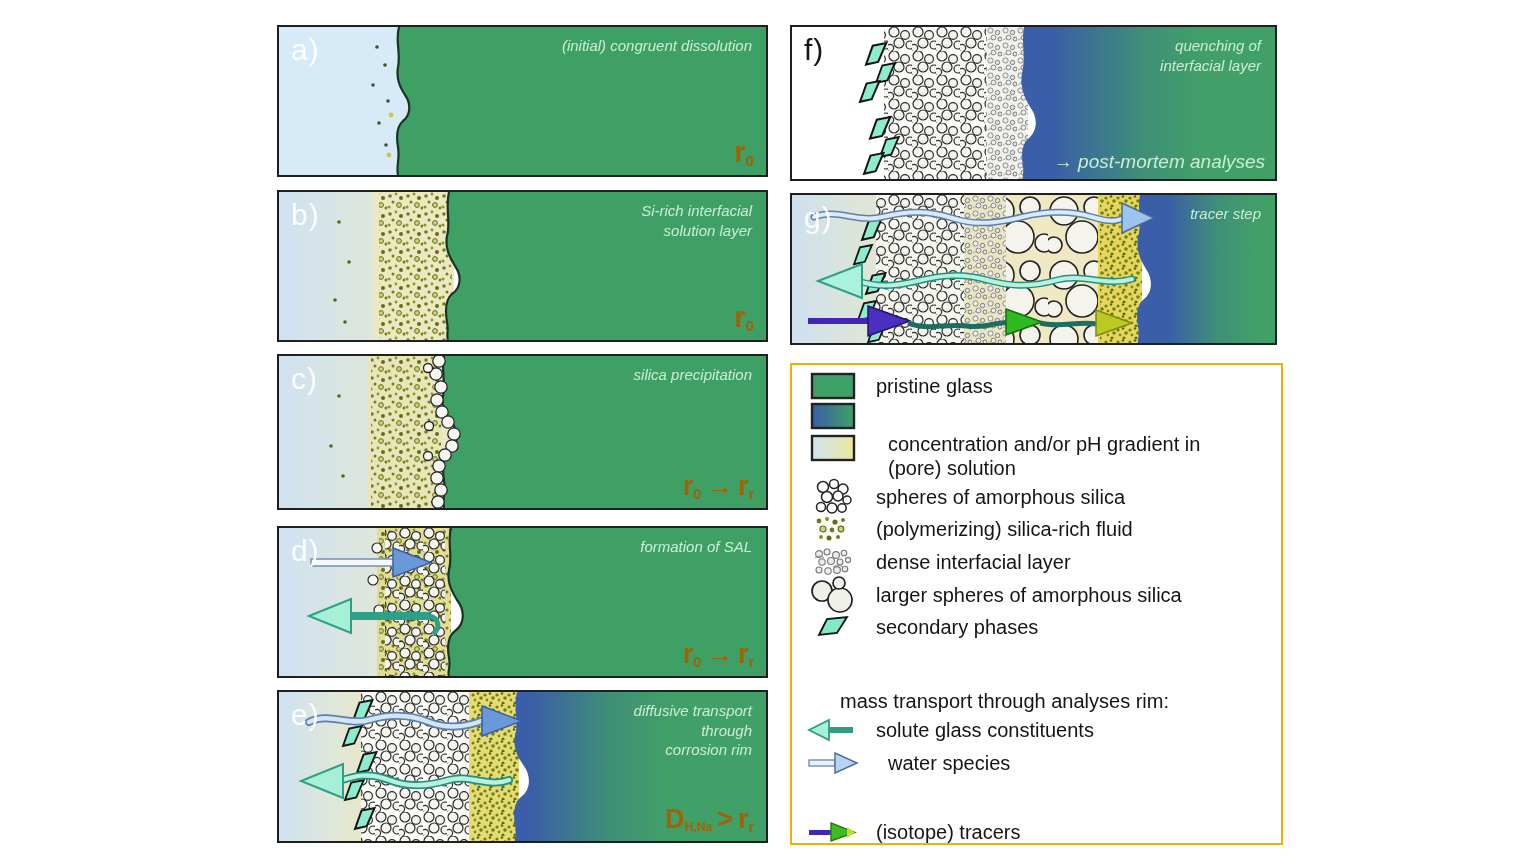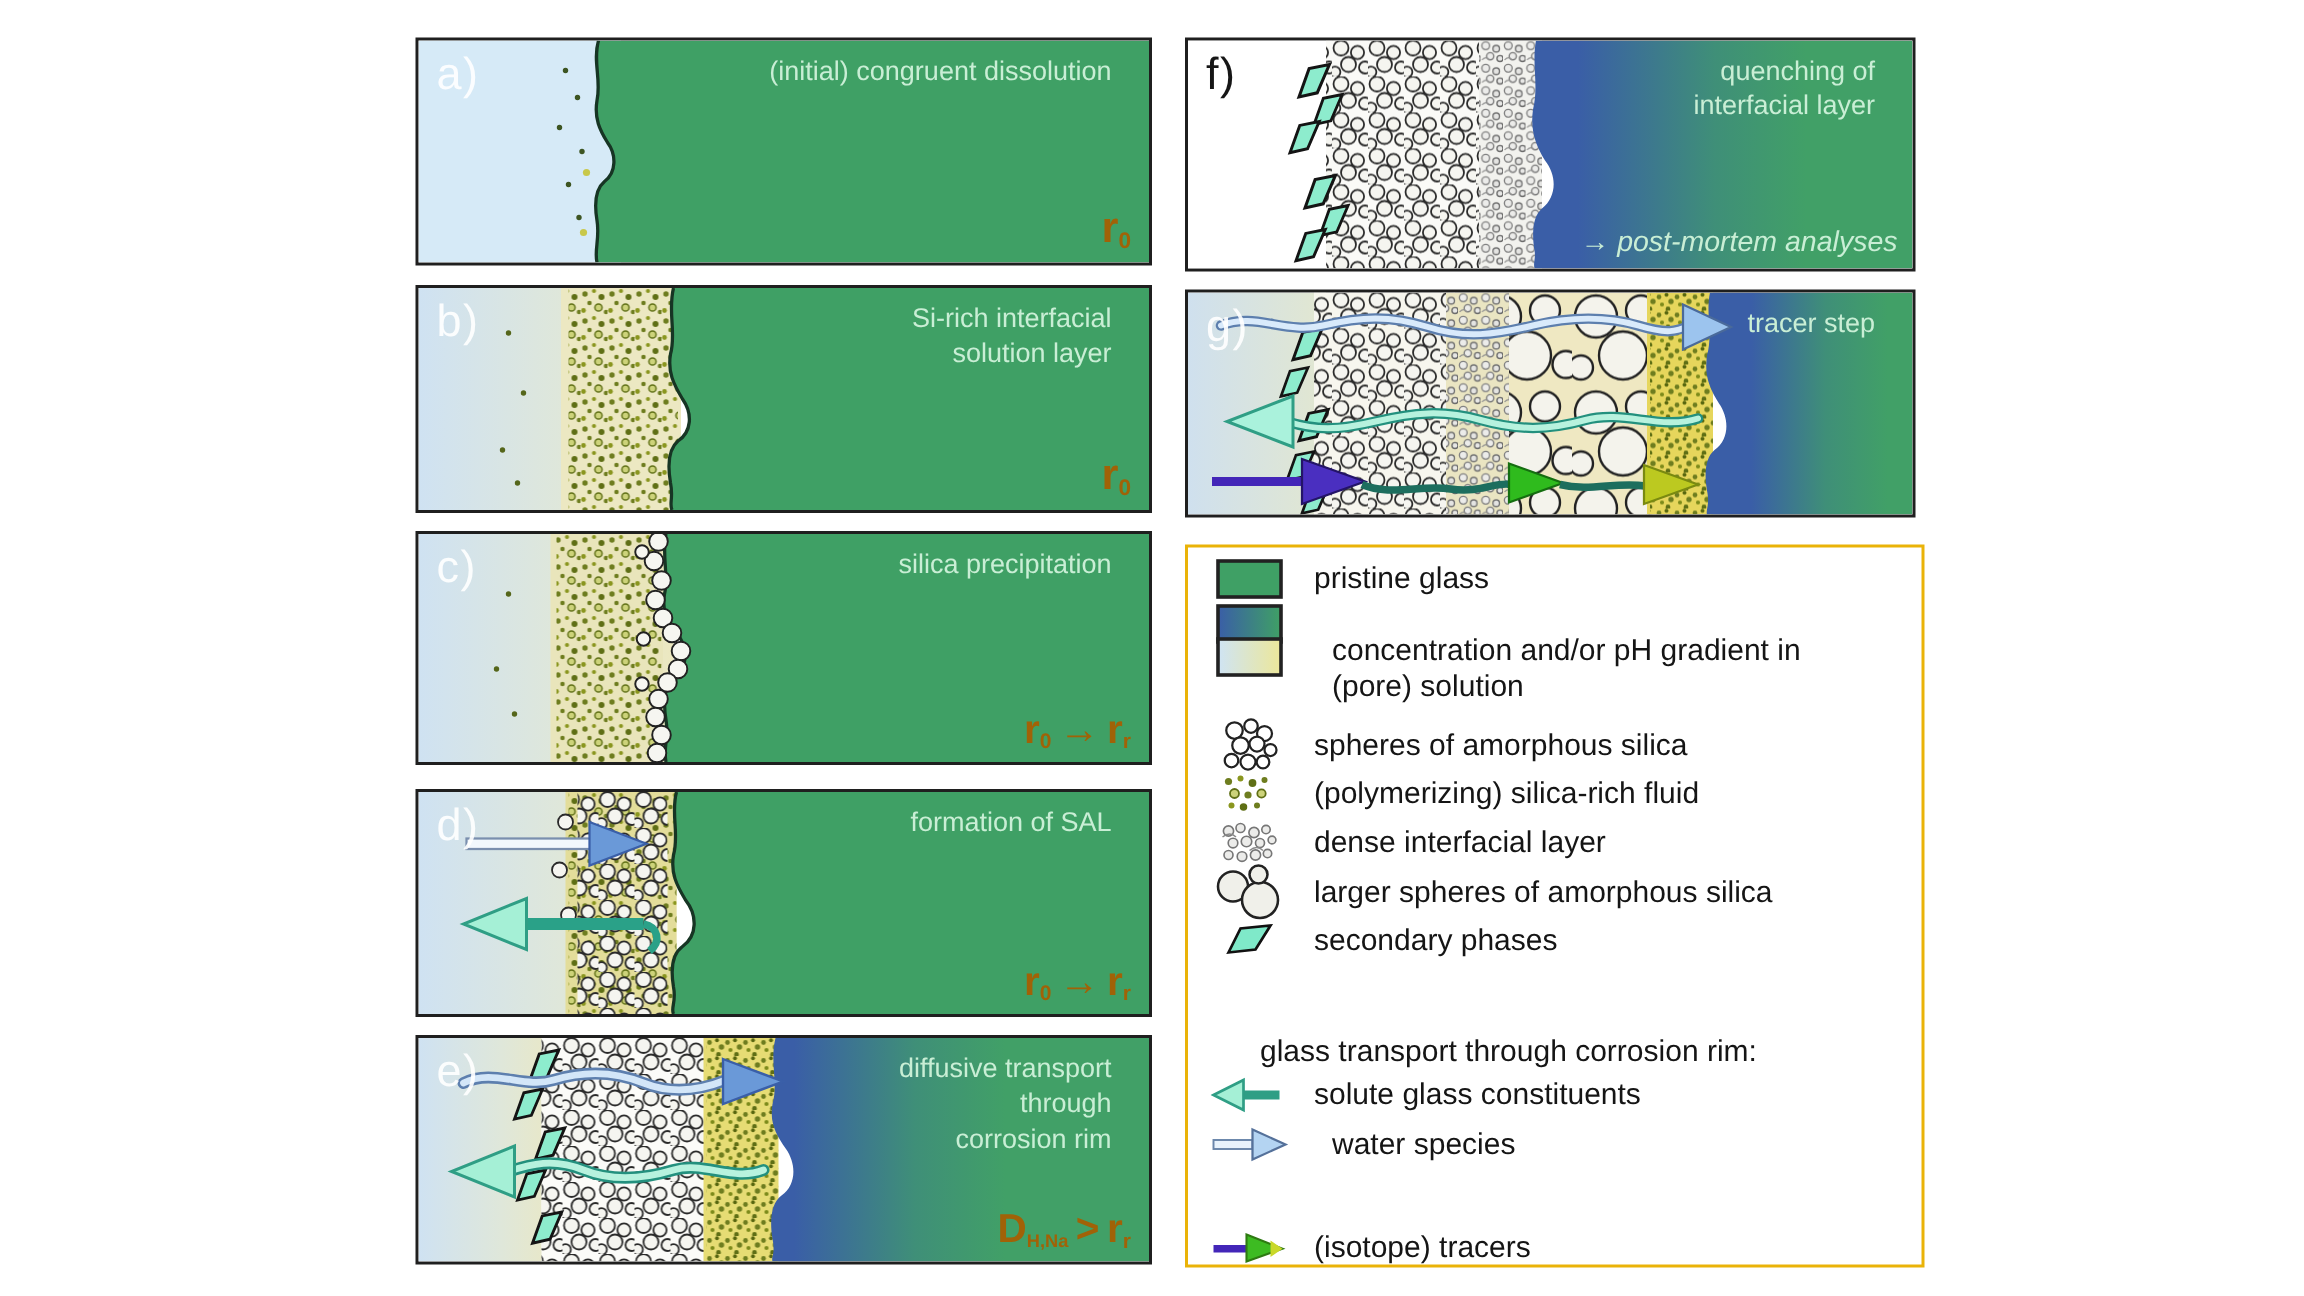--- a/index.html
+++ b/index.html
@@ -2,22 +2,22 @@
 <html><head>
 <meta charset="utf-8">
 <style>
   html,body{margin:0;padding:0;background:#fff;}
   .canvas{position:relative;width:1536px;height:864px;background:#fff;overflow:hidden;
           font-family:"Liberation Sans",sans-serif;}
   .panel{position:absolute;border:2px solid #1f1f1f;box-sizing:border-box;background:#fff;overflow:hidden;}
   .panel svg{display:block;}
   .lab{position:absolute;top:6px;left:12px;font-size:30px;color:rgba(255,255,255,.9);letter-spacing:1px;}
   .lab.dark{color:#161616;}
-  .ttl{position:absolute;top:9px;right:25px;text-align:right;font-weight:500;
-       font-size:18px;line-height:1.3;color:#c9eed5;white-space:pre-line;}
+  .ttl{position:absolute;top:9px;right:14px;text-align:right;font-style:italic;font-weight:500;
+       font-size:15px;line-height:1.3;color:#c9eed5;white-space:pre-line;}
   .rate{position:absolute;bottom:6px;right:12px;color:#a16207;font-size:27px;font-weight:700;}
   .rate .sb{font-size:0.52em;vertical-align:-0.28em;}
   .rate .op{margin:0 5px;}
   .note{position:absolute;bottom:6px;right:10px;font-style:italic;font-size:19px;color:#c9eed5;}
   .legendbox{position:absolute;left:790px;top:363px;width:493px;height:482px;border:2px solid #eab308;
              box-sizing:border-box;background:#fff;color:#151515;}
   .lrow{position:absolute;left:14px;display:flex;align-items:center;gap:16px;}
   .lrow.topalign{align-items:flex-start;}
   .licon{width:54px;display:flex;justify-content:center;flex:0 0 54px;}
   .llab{font-size:20px;line-height:24px;white-space:pre-line;}
@@ -313,21 +313,21 @@
     </div>
 
     <div class="lrow" style="top:37px;">
       <span class="licon">
         <svg width="46" height="28">
             <rect x="2" y="2" width="42" height="24" fill="url(#gSwIon)" stroke="#222" stroke-width="2.4"></rect>
           </svg>
       </span>
     </div>
 
-    <div class="lrow topalign" style="top:57px;gap:28px;">
+    <div class="lrow topalign" style="top:67px;gap:28px;">
       <span class="licon" style="margin-top:2px;">
         <svg width="46" height="28">
             <rect x="2" y="2" width="42" height="24" fill="url(#gSwPore)" stroke="#222" stroke-width="2.4"></rect>
           </svg>
       </span>
       <span class="llab">concentration and/or pH gradient in
 (pore) solution</span>
     </div>
 
     <div class="lrow" style="top:113px;">
@@ -405,21 +405,21 @@
 
     <div class="lrow" style="top:250px;">
       <span class="licon">
         <svg width="36" height="24">
             <polygon points="4,20 12,4 32,2 22,18" fill="#7fe9c9" stroke="#111" stroke-width="1.8"></polygon>
           </svg>
       </span>
       <span class="llab">secondary phases</span>
     </div>
 
-    <div class="lheading" style="top:325px;">glass transport through corrosion rim:</div>
+    <div class="lheading" style="top:325px;">mass transport through analyses rim:</div>
 
     <div class="lrow" style="top:353px;">
       <span class="licon">
         <svg width="52" height="24">
           <rect x="22" y="9" width="24" height="6" fill="#2f9e85"></rect>
           <polygon points="2,12 22,2 22,22" fill="#a5f0d6" stroke="#2f9e85" stroke-width="1.8"></polygon>
         </svg>
       </span>
       <span class="llab">solute glass constituents</span>
     </div>

